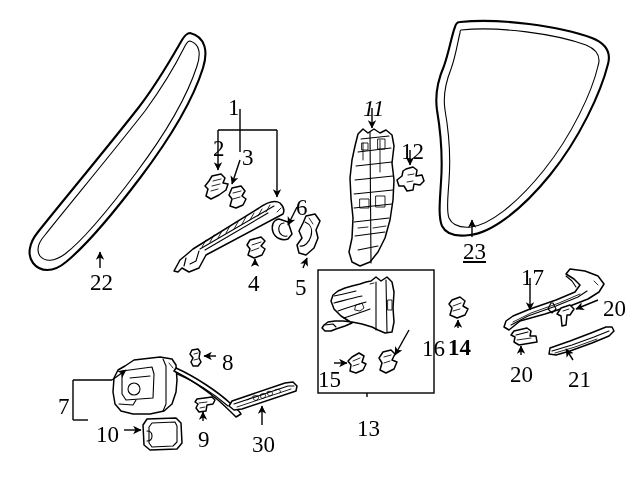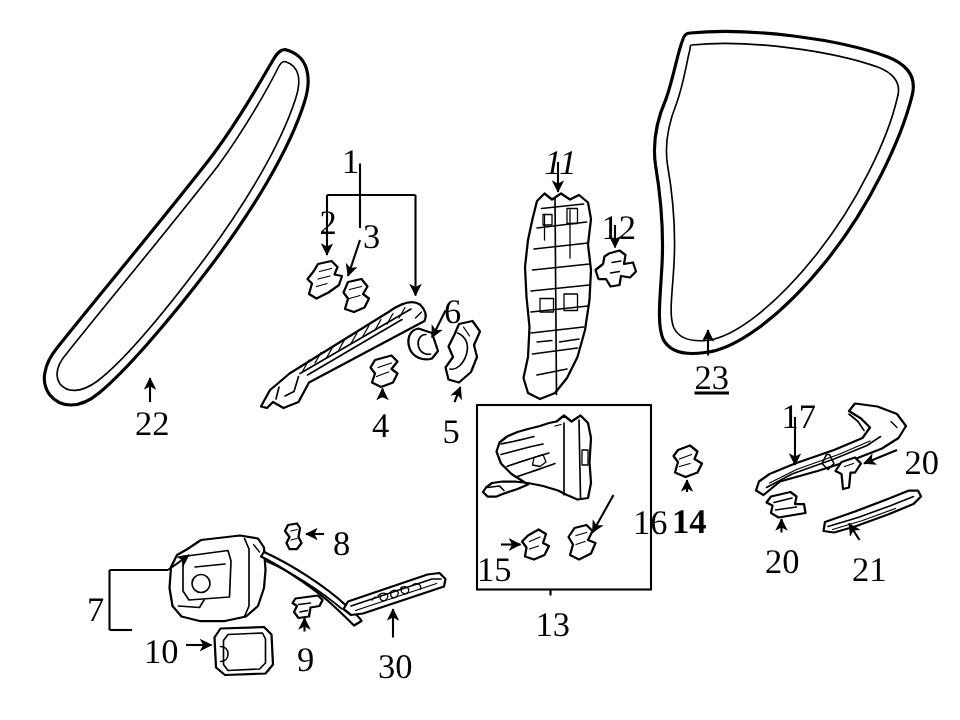--- a/index.html
+++ b/index.html
@@ -420,21 +420,21 @@
   <div class="callout" style="left:242px; top:146px;">3</div>
   <div class="callout" style="left:248px; top:272px;">4</div>
   <div class="callout" style="left:295px; top:276px;">5</div>
   <div class="callout" style="left:296px; top:196px;">6</div>
   <div class="callout" style="left:58px;  top:395px;">7</div>
   <div class="callout" style="left:222px; top:351px;">8</div>
   <div class="callout" style="left:198px; top:428px;">9</div>
   <div class="callout" style="left:96px;  top:423px;font-family:Liberation Serif, serif;">10</div>
   <div class="callout" style="left:363px; top:97px;font-style:italic;">11</div>
   <div class="callout" style="left:401px; top:140px;">12</div>
-  <div class="callout" style="left:357px; top:405px;">13</div>
+  <div class="callout" style="left:357px; top:417px;">13</div>
   <div class="callout" style="left:448px; top:336px;font-weight:bold;">14</div>
   <div class="callout" style="left:318px; top:368px;">15</div>
   <div class="callout" style="left:422px; top:337px;">16</div>
   <div class="callout" style="left:521px; top:266px;">17</div>
   <div class="callout" style="left:603px; top:297px;">20</div>
   <div class="callout" style="left:510px; top:363px;">20</div>
   <div class="callout" style="left:252px; top:433px;">30</div>
   <div class="callout" style="left:568px; top:368px;">21</div>
   <div class="callout" style="left:90px;  top:271px;">22</div>
   <div class="callout" style="left:463px; top:240px;text-decoration:underline;">23</div>

